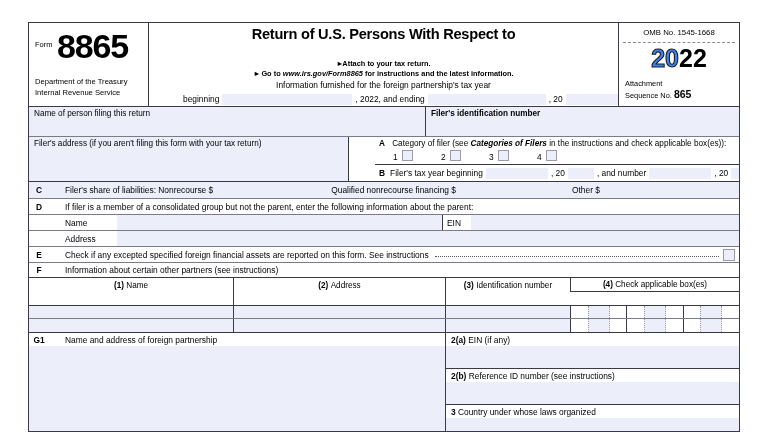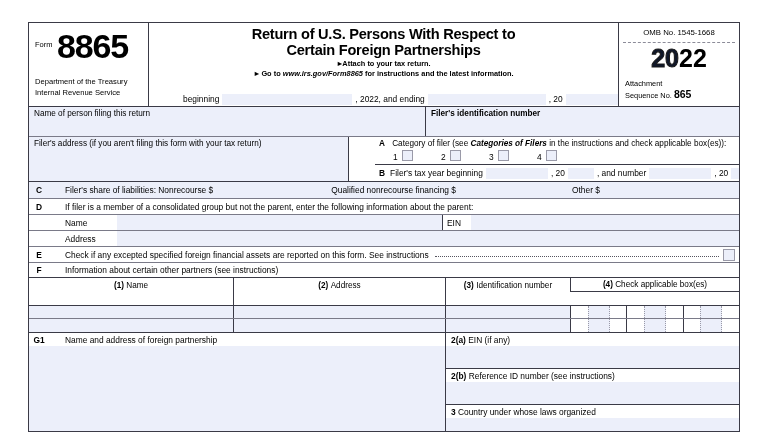--- a/index.html
+++ b/index.html
@@ -34,21 +34,21 @@
 
   .title{position:absolute;left:0;right:0;top:3px;text-align:center;font-size:14.6px;font-weight:bold;line-height:16px;letter-spacing:-0.25px;}
   .attach{position:absolute;left:0;right:0;top:36px;text-align:center;font-size:7.4px;font-weight:bold;}
   .goto{position:absolute;left:0;right:0;top:46px;text-align:center;font-size:7.4px;font-weight:bold;}
   .infoline{position:absolute;left:0;right:0;top:57px;text-align:center;font-size:8.4px;}
   .taxyear{position:absolute;left:0;right:0;bottom:0;height:14px;display:flex;align-items:center;font-size:8.4px;}
 
   .omb{position:absolute;left:0;right:0;top:5px;text-align:center;font-size:7.8px;}
   .ombrule{position:absolute;left:4px;right:4px;top:19px;border-top:1px dashed #8c8c99;}
   .year{position:absolute;left:0;right:0;top:21px;text-align:center;font-size:25px;font-weight:bold;letter-spacing:0px;line-height:29px;}
-  .year .hollow{color:#0f172a;-webkit-text-stroke:1.1px #1a1a1a;}
+  .year .hollow{color:#3b82f6;-webkit-text-stroke:1.1px #1a1a1a;}
   .attseq{position:absolute;left:6px;top:56px;font-size:7.4px;line-height:10px;}
   .attseq .num{font-size:10.5px;font-weight:bold;}
 
   
   .r-name{display:flex;height:30px;border-bottom:1px solid #7a7a88;box-sizing:border-box;}
   .c-name{width:397px;border-right:1px solid #3a3a46;box-sizing:border-box;position:relative;}
   .c-fin{flex:1;box-sizing:border-box;position:relative;}
   .capt{position:absolute;left:5px;top:2px;font-size:8.2px;}
   .capt-b{position:absolute;left:5px;top:2px;font-size:8.2px;font-weight:bold;}
 
@@ -121,31 +121,31 @@
         <div class="formnum">8865</div>
         <div class="dept">
           <div>Department of the Treasury</div>
           <div>Internal Revenue Service</div>
         </div>
       </div>
 
       <div class="hdr-mid">
         <div class="title">
           <div>Return of U.S. Persons With Respect to</div>
-          <div>Certain Foreign Partnerships</div>
         </div>
         <div class="attach">
           <span style="display:inline-block;width:0;">►</span><span style="margin-left:6px;">Attach to your tax return.</span>
         </div>
         <div class="goto">
           <span style="display:inline-block;width:0;">►</span>
           <span style="margin-left:6px;">Go to</span>
           <span class="bi">www.irs.gov/Form8865</span>
           <span>for instructions and the latest information.</span>
         </div>
+        <div class="infoline">Information furnished for the foreign partnership's tax year</div>
         <div class="taxyear">
           <span style="margin-left:34px;">beginning</span>
           <span class="fill" style="display:inline-block;width:130px;height:11px;margin:0 3px;"></span>
           <span>, 2022, and ending</span>
           <span class="fill" style="display:inline-block;width:118px;height:11px;margin:0 3px;"></span>
           <span>, 20</span>
           <span class="fill" style="display:inline-block;flex:1;height:11px;margin-left:3px;"></span>
         </div>
       </div>
 

